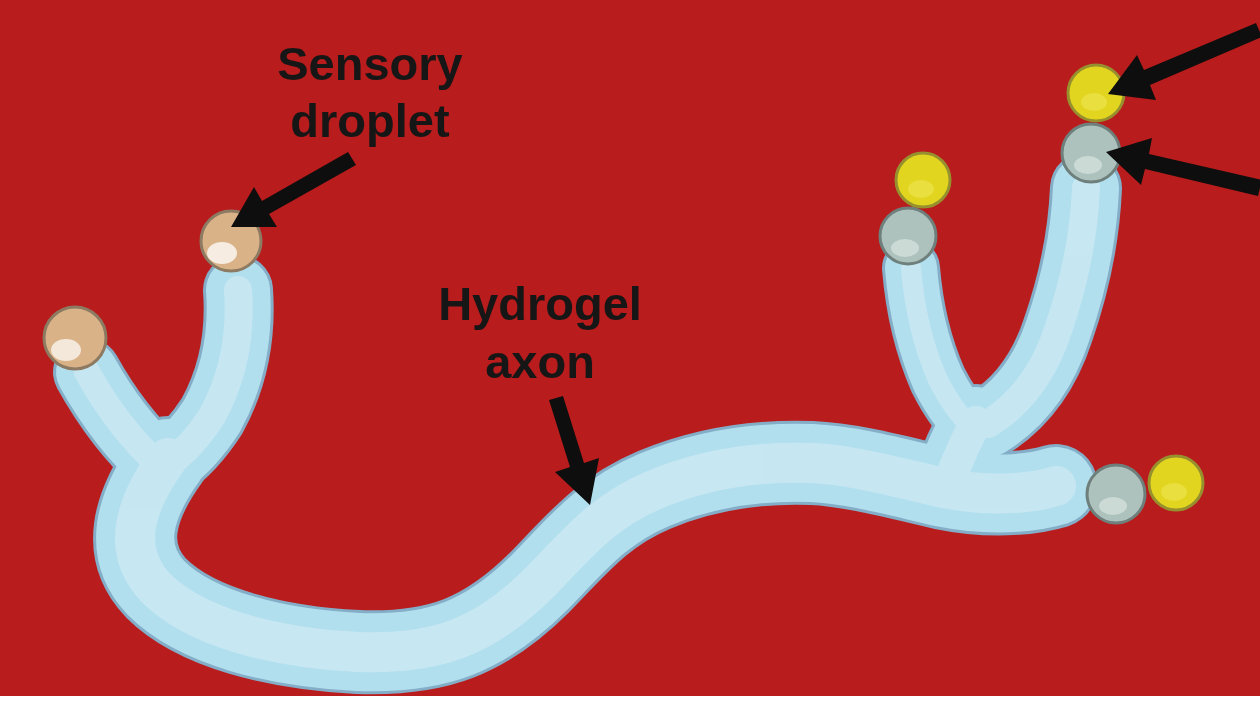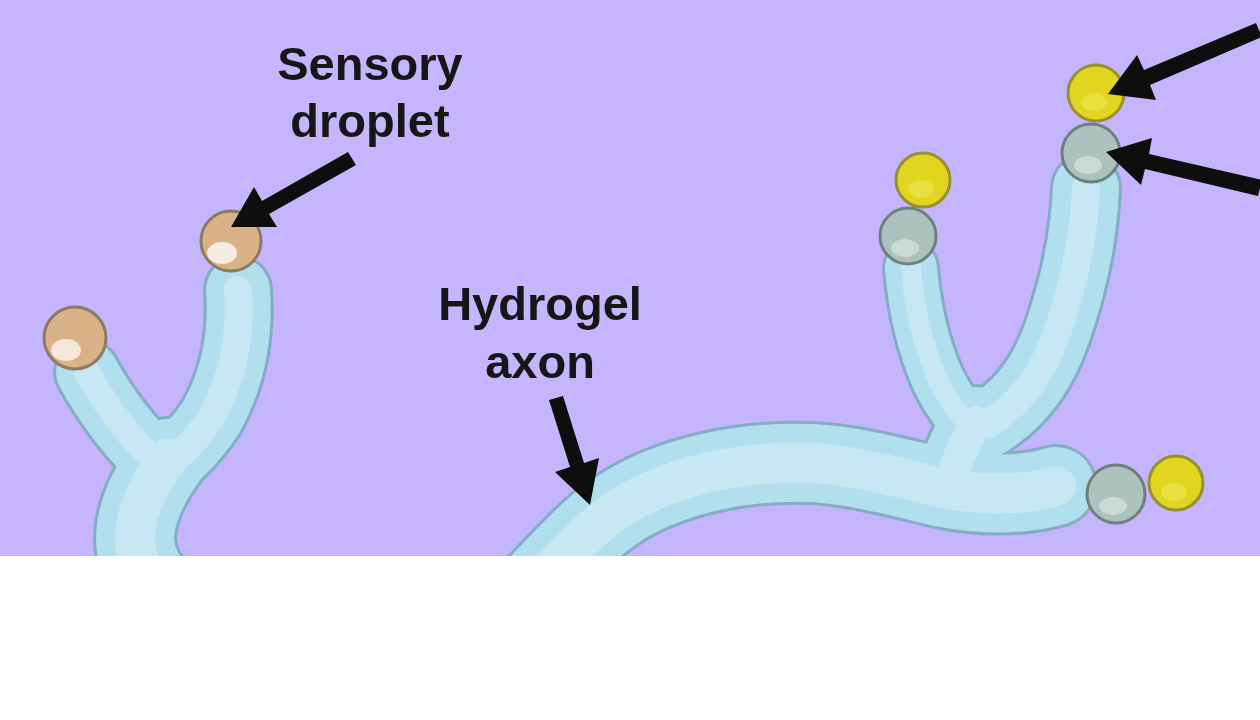--- a/index.html
+++ b/index.html
@@ -1,20 +1,20 @@
 <!DOCTYPE html>
 <html><head>
 <meta charset="utf-8">
 <style>
   html, body { margin: 0; padding: 0; background: #ffffff; }
   .figure {
     position: relative;
     width: 1260px;
-    height: 556px;
-    background: #c4b5fd;
+    height: 696px;
+    background: #b91c1c;
     overflow: hidden;
     font-family: "Liberation Sans", sans-serif;
   }
   svg { display: block; }
   text.fig-label {
     font-family: "Liberation Sans", sans-serif;
     font-weight: 700;
     font-size: 47px;
     letter-spacing: 0px;
   }

